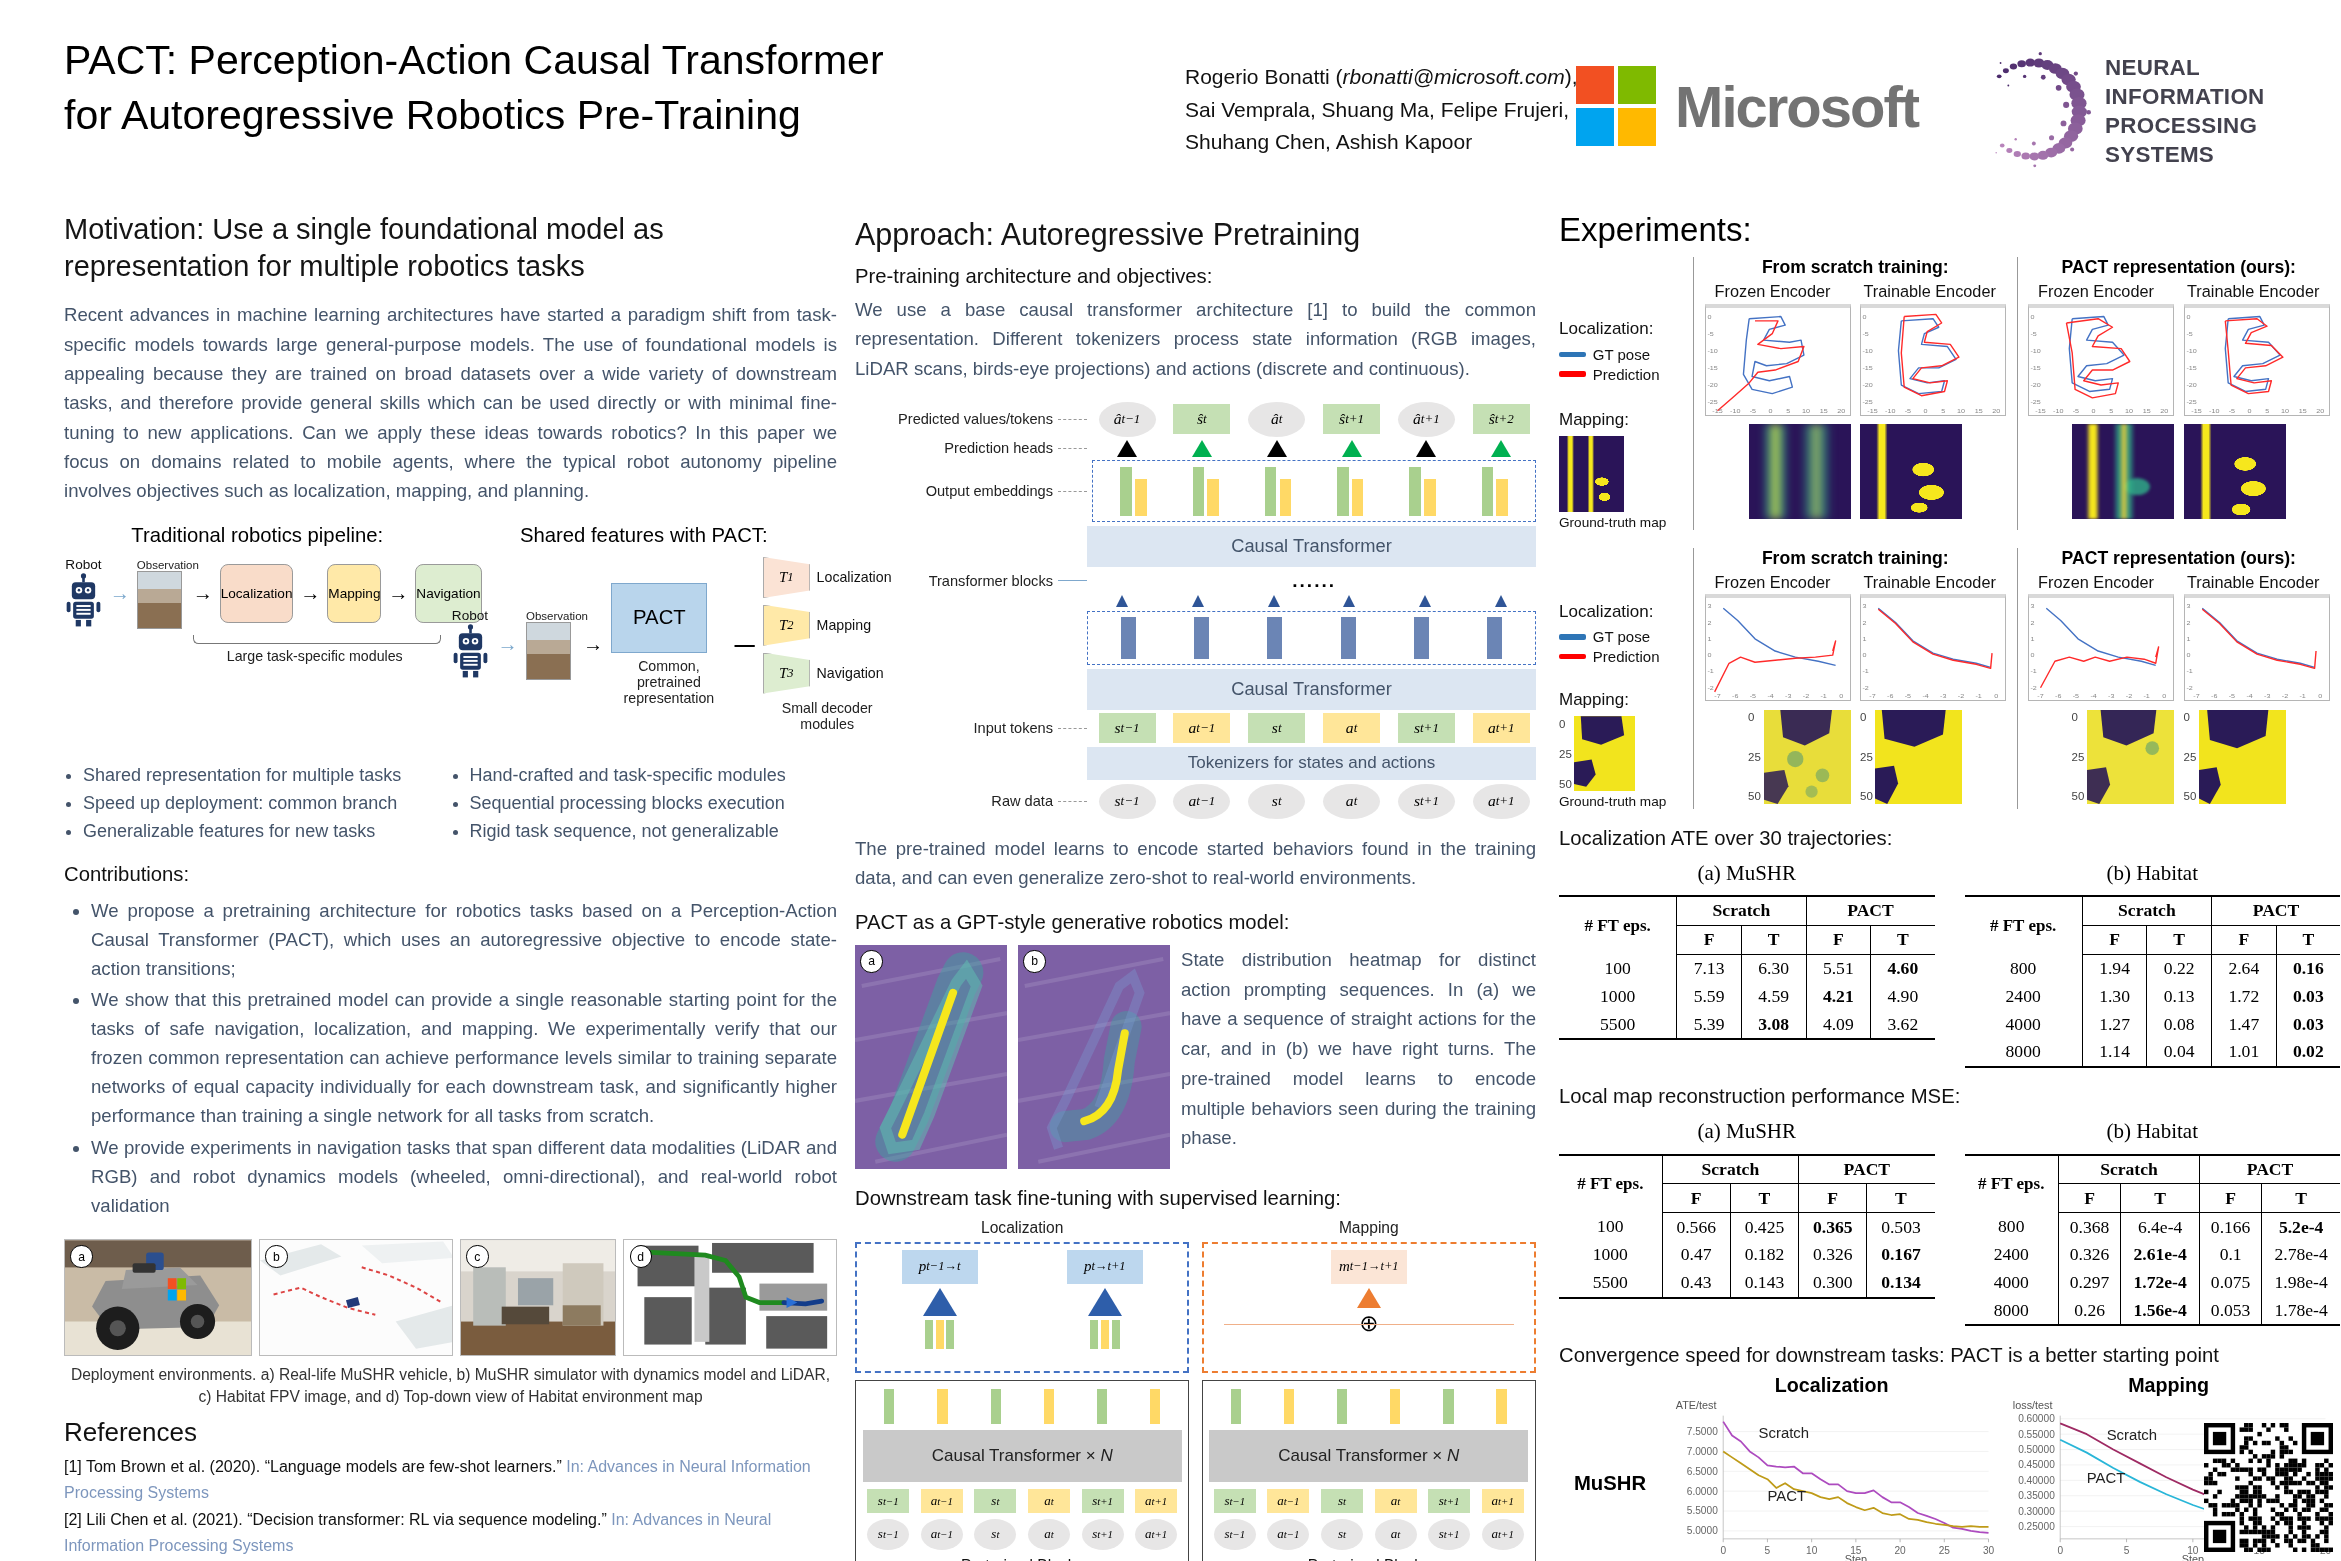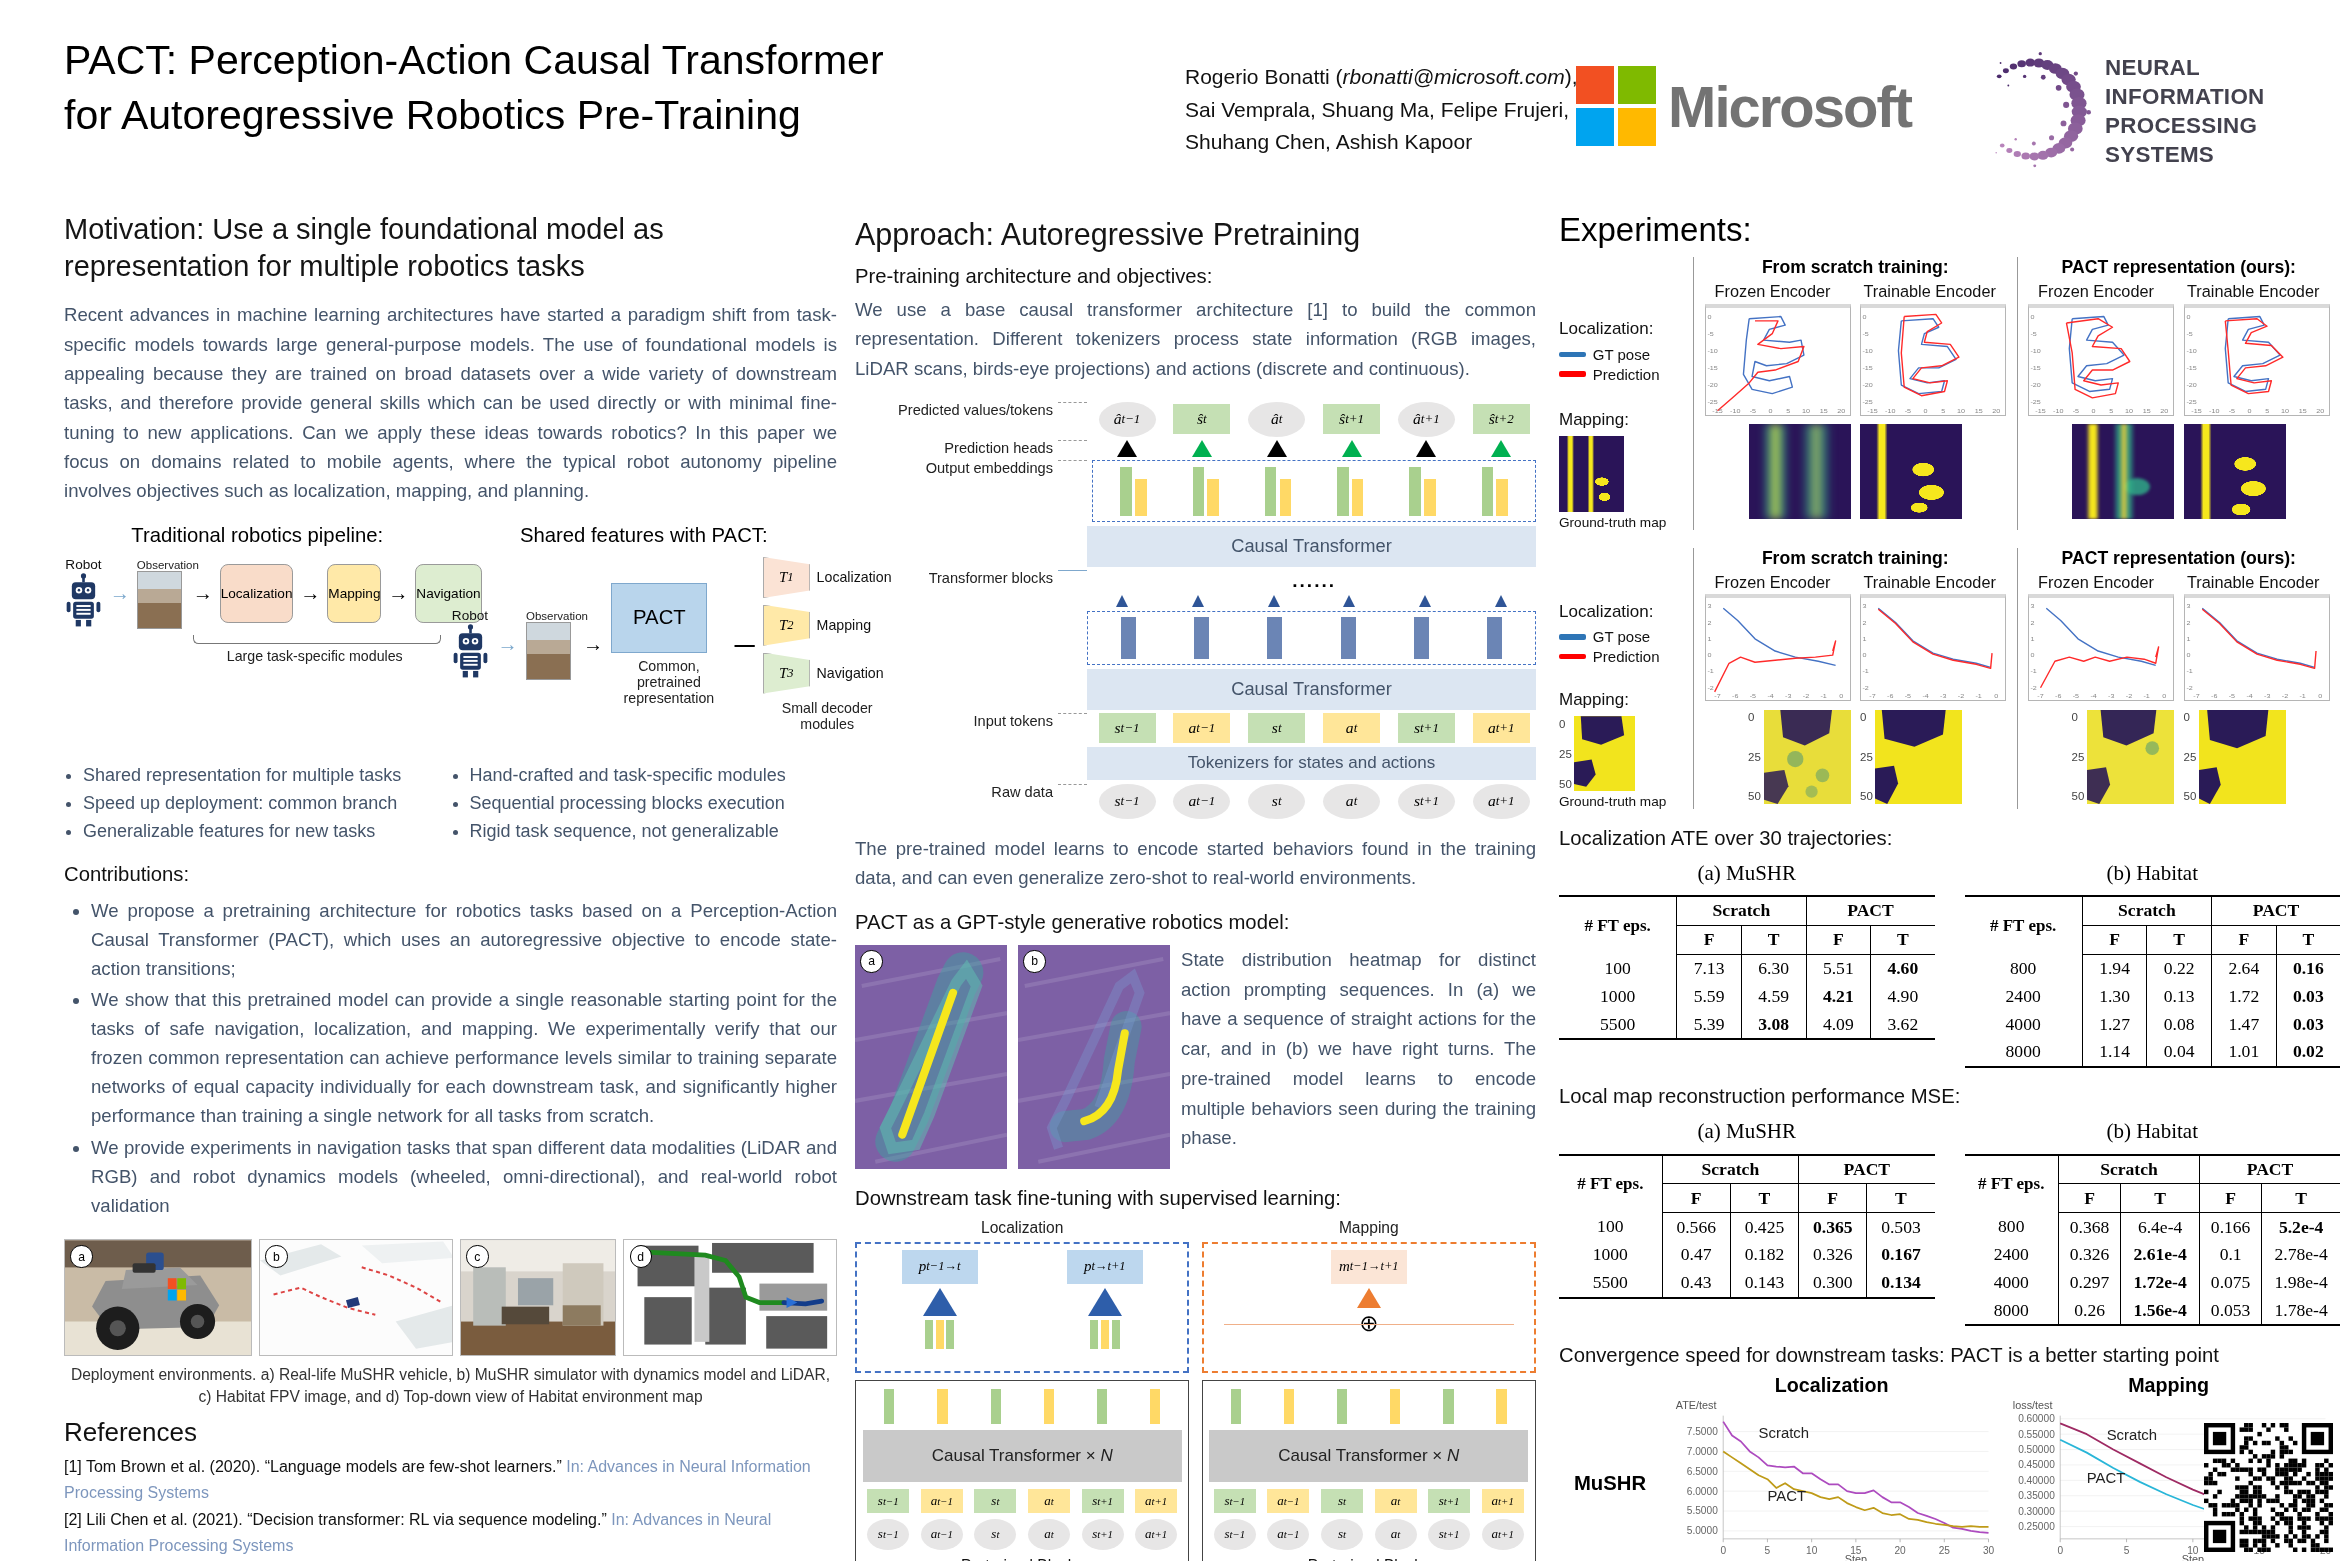--- a/index.html
+++ b/index.html
@@ -1,21 +1,21 @@
 <!DOCTYPE html>
 <html style="font-size:11px"><head>
 <meta charset="utf-8">
 <style>
   html,body{margin:0;padding:0;background:#888;}
   #poster{position:relative;width:2342px;height:1561px;background:#ffffff;
     font-family:"Liberation Sans",sans-serif;color:#000;overflow:hidden;}
   
   .title{position:absolute;left:64px;top:33px;font-size:41px;line-height:1.33;color:#000;font-weight:400;}
   .authors{position:absolute;left:1185px;top:61px;font-size:21px;line-height:1.55;color:#111;}
-  .mslogo{position:absolute;left:1576px;top:66px;display:flex;align-items:center;gap:12px;}
+  .mslogo{position:absolute;left:1576px;top:66px;display:flex;align-items:center;gap:19px;}
   .mssq{display:grid;grid-template-columns:38px 38px;grid-template-rows:38px 38px;gap:4.1px;}
   .mssq div{width:38px;height:38px;}
   .msword{font-size:58px;color:#737373;font-weight:600;letter-spacing:-2px;}
   .neurips{position:absolute;left:1969px;top:35px;display:flex;align-items:center;gap:6.8px;}
   .nipstext{font-size:22.4px;font-weight:700;color:#43424e;line-height:1.3;letter-spacing:0.3px;}
   
   .col{position:absolute;}
   #colL{left:64px;top:211px;width:773px;}
   #colM{left:855px;top:215px;width:681px;}
   #colR{left:1559px;top:211px;width:781px;}
@@ -53,21 +53,21 @@
   
   .deploy{display:flex;gap:6.8px;margin-top:19px;height:117px;}
   .dimg{position:relative;border:0.7px solid #bbb;overflow:hidden;}
   .badge{position:absolute;top:5.4px;left:5.4px;width:20.3px;height:20.3px;border-radius:50%;background:#fff;
     border:1.4px solid #000;display:flex;align-items:center;justify-content:center;font-size:12.2px;z-index:3;}
   .caption{font-size:15.6px;color:#333;text-align:center;line-height:1.4;margin-top:8.1px;}
   .refs{font-size:16px;color:#111;line-height:1.65;margin-top:5.4px;}
   .blue{color:#7d96bd;}
   
   .arch{margin-top:11px;}
-  .arow{display:flex;margin-top:3.4px;}
+  .arow{display:flex;align-items:center;margin-top:3.4px;}
   .alabel{width:198px;font-size:14.6px;color:#222;text-align:right;flex:0 0 198px;}
   .adots{flex:0 0 28.5px;border-top:1.4px dashed #999;margin:0 5.4px;}
   .aspace{flex:0 0 232px;}
   .acols{flex:1;display:grid;grid-template-columns:repeat(6,1fr);gap:5.4px;justify-items:center;align-items:center;}
   .tok{min-width:57px;height:30px;display:flex;align-items:center;justify-content:center;
     font-size:15.6px;font-family:"Liberation Serif",serif;font-style:italic;}
   .tok.grn{background:#c5e0b4;}
   .tok.yel{background:#ffe699;}
   .tok.ell{background:#e7e6e6;border-radius:50%;height:35px;}
   .tri{width:0;height:0;border-left:10.2px solid transparent;border-right:10.2px solid transparent;border-bottom:17.6px solid #000;}

